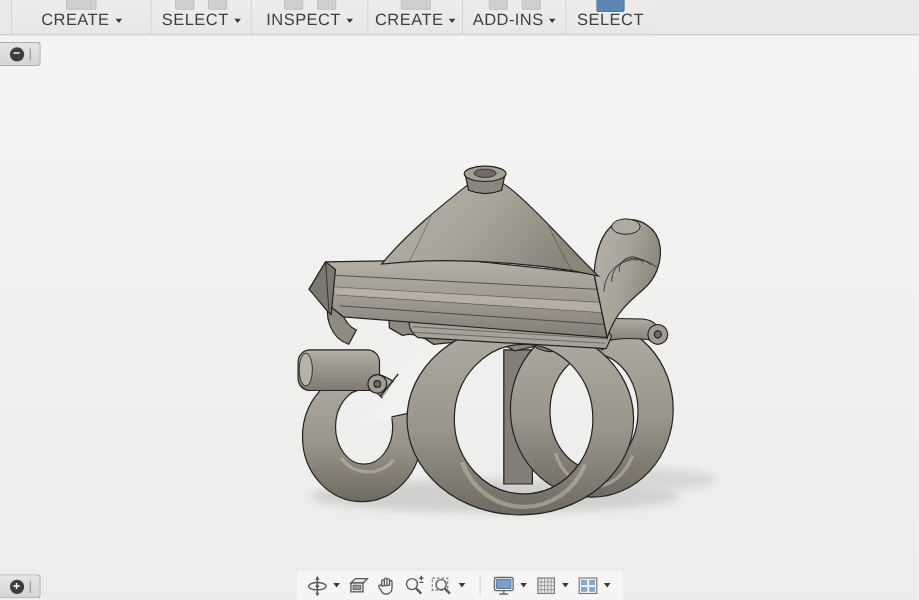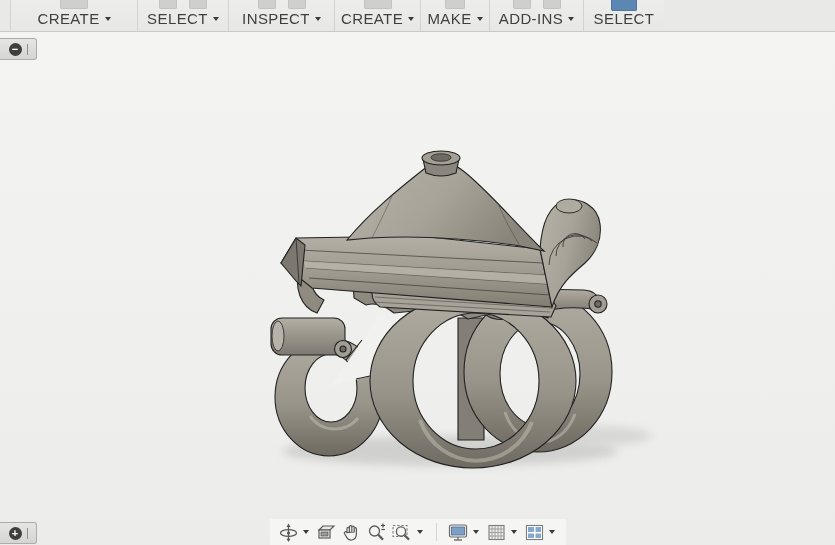--- a/index.html
+++ b/index.html
@@ -101,29 +101,20 @@
   <div class="tb-panel w-insert">
     <div class="stub-row">
         <span class="stub"></span>
       </div>
     <button class="menu-btn">
       <span>CREATE</span>
       <span class="caret"></span>
     </button>
   </div>
 
-  <div class="tb-panel w-make">
-    <div class="stub-row">
-        <span class="stub" style="width:18px"></span>
-      </div>
-    <button class="menu-btn">
-      <span>MAKE</span>
-      <span class="caret"></span>
-    </button>
-  </div>
 
   <div class="tb-panel w-addins">
     <div class="stub-row">
       <span class="stub" style="width:16px"></span>
       <span class="stub" style="width:16px"></span>
     </div>
     <button class="menu-btn">
       <span>ADD-INS</span>
       <span class="caret"></span>
     </button>

